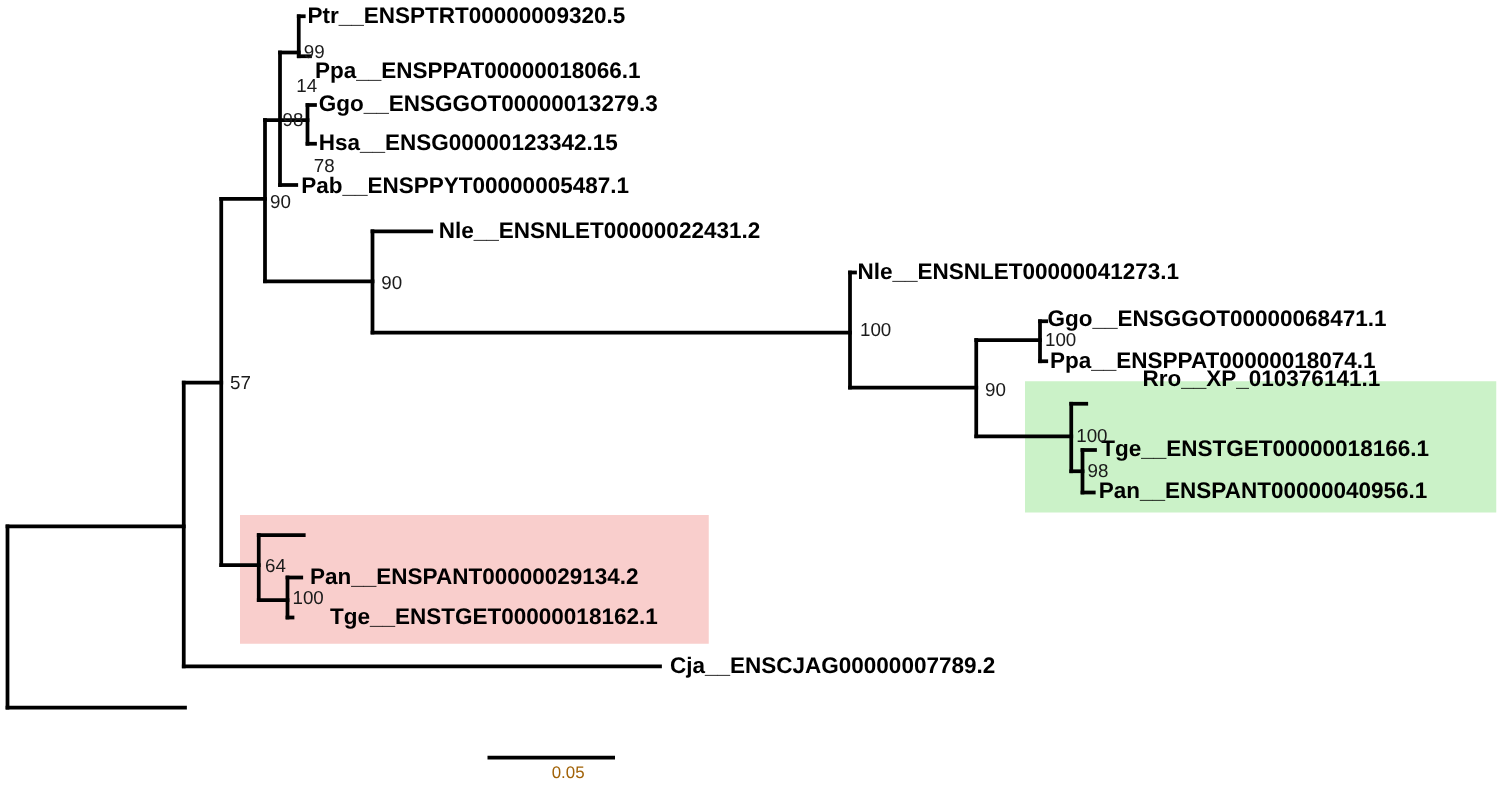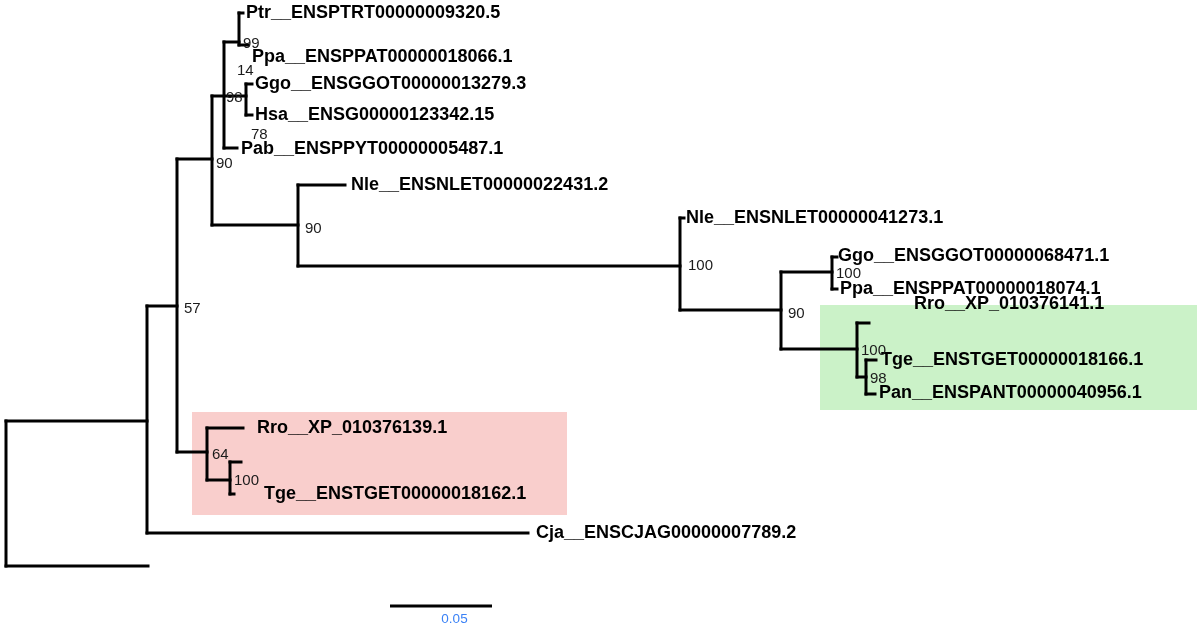--- a/index.html
+++ b/index.html
@@ -47,21 +47,21 @@
     font-weight: normal;
     color: #1b1b1b;
     white-space: nowrap;
   }
   .scale-label {
     position: absolute;
     left: 441px;
     top: 618px;
     transform: translate(-50%, -50%);
     font-size: 13.5px;
-    color: #3b82f6;
+    color: #a16207;
     padding-left: 27px;
   }
 </style>
 </head>
 <body>
 
 <div class="fig">
   <div class="hl-layer">
       <div class="hl-box" style="left: 820px; top: 305px; width: 377px; height: 105px; background: rgb(203, 242, 200);"></div>
       <div class="hl-box" style="left: 192px; top: 412px; width: 375px; height: 103px; background: rgb(249, 206, 204);"></div>
@@ -121,21 +121,21 @@
       <div class="tip-label" style="left: 255px; top: 84px;">Ggo__ENSGGOT00000013279.3</div>
       <div class="tip-label" style="left: 255px; top: 115px;">Hsa__ENSG00000123342.15</div>
       <div class="tip-label" style="left: 241px; top: 149px;">Pab__ENSPPYT00000005487.1</div>
       <div class="tip-label" style="left: 351px; top: 185px;">Nle__ENSNLET00000022431.2</div>
       <div class="tip-label" style="left: 686px; top: 218px;">Nle__ENSNLET00000041273.1</div>
       <div class="tip-label" style="left: 838px; top: 256px;">Ggo__ENSGGOT00000068471.1</div>
       <div class="tip-label" style="left: 840px; top: 289px;">Ppa__ENSPPAT00000018074.1</div>
       <div class="tip-label" style="left: 874px; top: 304px; margin-left: 40px;">Rro__XP_010376141.1</div>
       <div class="tip-label" style="left: 881px; top: 360px;">Tge__ENSTGET00000018166.1</div>
       <div class="tip-label" style="left: 879px; top: 393px;">Pan__ENSPANT00000040956.1</div>
-      <div class="tip-label" style="left: 257px; top: 428px;">Rro__XP_010376139.1</div>
+      <div class="tip-label" style="left: 248px; top: 462px;">Pan__ENSPANT00000029134.2</div>
       <div class="tip-label" style="left: 236px; top: 494px; margin-left: 28px;">Tge__ENSTGET00000018162.1</div>
       <div class="tip-label" style="left: 536px; top: 533px;">Cja__ENSCJAG00000007789.2</div>
       <div class="support-label" style="left: 243px; top: 42px;">99</div>
       <div class="support-label" style="left: 237px; top: 69px;">14</div>
       <div class="support-label" style="left: 226px; top: 96px;">98</div>
       <div class="support-label" style="left: 251px; top: 96px; margin-top: 37px;">78</div>
       <div class="support-label" style="left: 216px; top: 162px;">90</div>
       <div class="support-label" style="left: 184px; top: 307px;">57</div>
       <div class="support-label" style="left: 305px; top: 227px;">90</div>
       <div class="support-label" style="left: 688px; top: 264px;">100</div>

